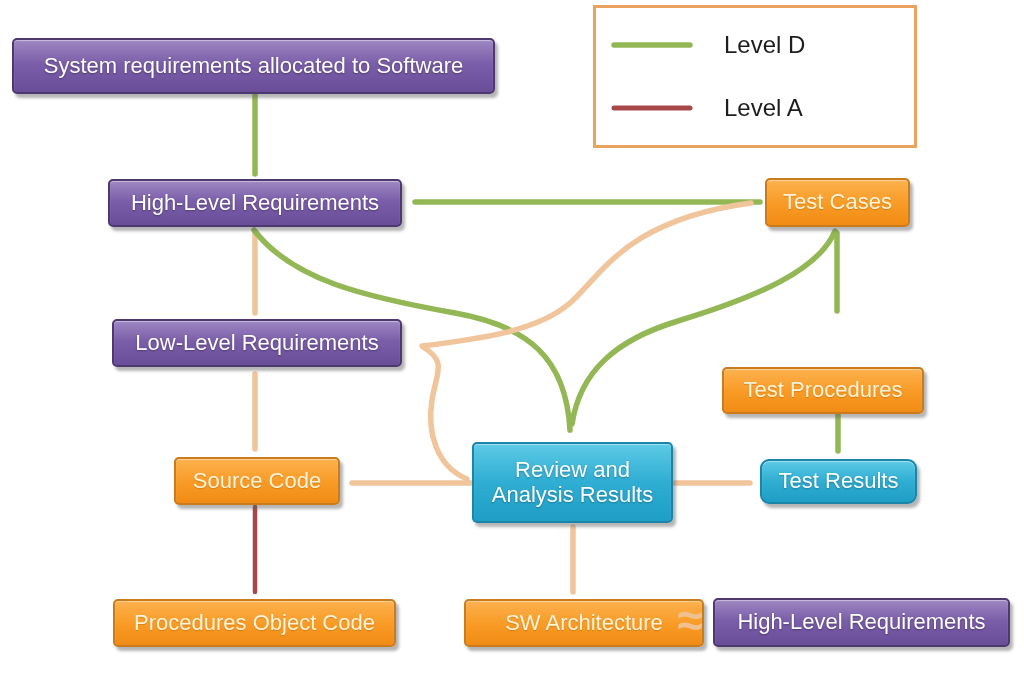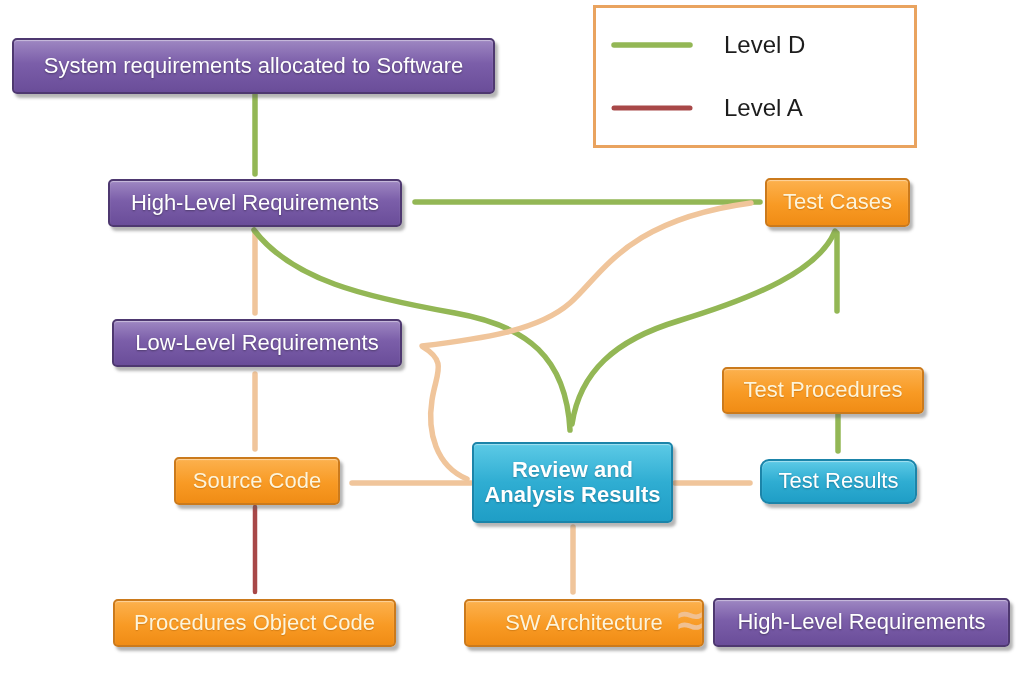--- a/index.html
+++ b/index.html
@@ -73,21 +73,21 @@
   <div class="node purple" style="left:12px;top:38px;width:483px;height:56px;">System requirements allocated to Software</div>
 
   <div class="node purple" style="left:108px;top:179px;width:294px;height:48px;">High-Level Requirements</div>
 
   <div class="node orange" style="left:765px;top:178px;width:145px;height:49px;">Test Cases</div>
 
   <div class="node purple" style="left:112px;top:319px;width:290px;height:48px;">Low-Level Requirements</div>
 
   <div class="node orange" style="left:722px;top:319px;width:202px;height:47px;margin-top:48px;">Test Procedures</div>
 
-  <div class="node cyan" style="left:472px;top:442px;width:201px;height:81px;padding:0 10px;font-weight:bold;">Review and Analysis Results</div>
+  <div class="node cyan" style="left:472px;top:442px;width:201px;height:81px;padding:0 10px;">Review and Analysis Results</div>
 
   <div class="node cyan" style="left:760px;top:459px;width:157px;height:45px;border-radius:9px;">Test Results</div>
 
   <div class="node orange" style="left:174px;top:457px;width:166px;height:48px;">Source Code</div>
 
   <div class="node orange" style="left:113px;top:599px;width:283px;height:48px;">Procedures Object Code</div>
 
   <div class="node orange" style="left:464px;top:599px;width:240px;height:48px;">SW Architecture</div>
 
   <div class="approx">≈</div>

